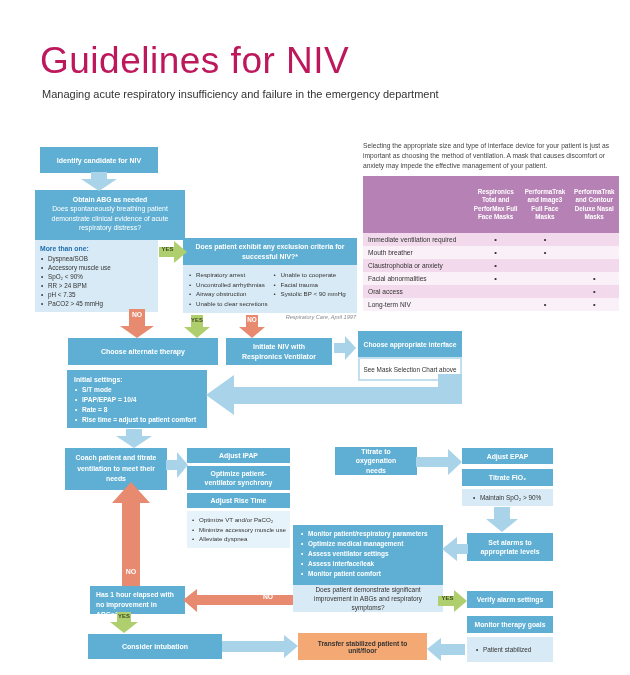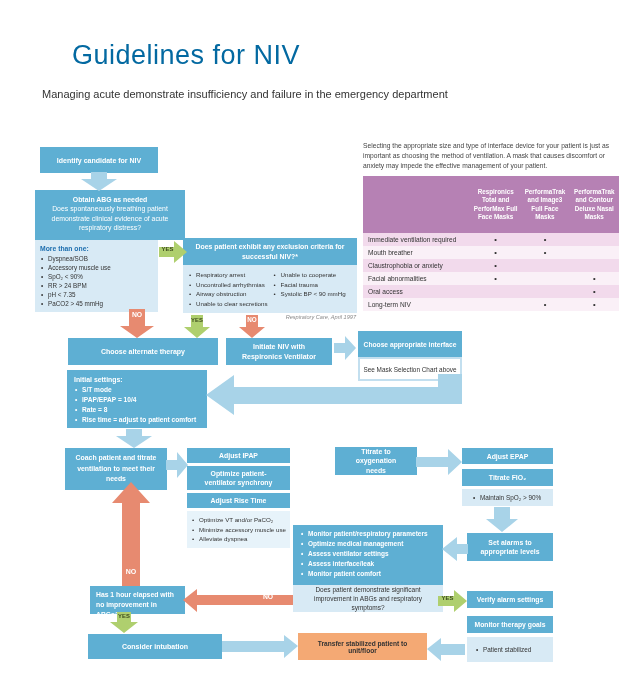--- a/index.html
+++ b/index.html
@@ -3,21 +3,21 @@
 <meta charset="utf-8">
 <style>
   html,body{margin:0;padding:0;background:#fff;}
   .canvas{position:relative;width:630px;height:675px;background:#ffffff;overflow:hidden;
           font-family:"Liberation Sans",sans-serif;color:#333;}
   .abs{position:absolute;box-sizing:border-box;}
   .blue{background:#5EAFD3;color:#fff;font-weight:bold;}
   .light{background:#D8EAF5;color:#333;}
   .vlight{background:#E7F3FA;color:#333;}
   .center{display:flex;align-items:center;justify-content:center;text-align:center;}
-  .title{font-size:27px;color:#0369a1;letter-spacing:0.5px;margin-left:32px;}
+  .title{font-size:37px;color:#be185d;letter-spacing:0.5px;}
   .subtitle{font-size:11px;color:#333;}
   .mask-title{font-size:17.5px;color:#99499A;}
   .mask-desc{font-size:6.7px;line-height:1.5;color:#444;}
   .mt-header{display:flex;height:57px;background:#B681B4;color:#fff;font-weight:bold;
              font-size:6.3px;line-height:1.3;}
   .mt-header .mt-label{width:108px;}
   .mt-header .mt-col{width:49.3px;display:flex;align-items:center;justify-content:center;
                      text-align:center;padding:2px;box-sizing:border-box;}
   .mt-row{display:flex;height:13px;align-items:center;font-size:6.6px;color:#333;}
   .mt-row .mt-label{width:108px;padding-left:5px;box-sizing:border-box;}
@@ -32,21 +32,21 @@
   svg.arrow{position:absolute;display:block;}
   .bold-line{font-weight:bold;}
   .cit{font-style:italic;font-size:5.6px;color:#8a8a8a;text-align:right;}
 </style>
 </head>
 <body>
 
 <div class="canvas">
 
   <div class="abs title" style="left:40px;top:40px;">Guidelines for NIV</div>
-  <div class="abs subtitle" style="left:42px;top:88px;">Managing acute demonstrate insufficiency and failure in the emergency department</div>
+  <div class="abs subtitle" style="left:42px;top:88px;">Managing acute respiratory insufficiency and failure in the emergency department</div>
 
   <div class="abs mask-desc" style="left:363px;top:141px;width:257px;">Selecting the appropriate size and type of interface device for your patient is just as important as choosing the method of ventilation. A mask that causes discomfort or anxiety may impede the effective management of your patient.</div>
 
   <div class="abs" style="left:363px;top:176px;width:256px;">
     <div class="mt-header">
       <div class="mt-label"></div>
       <div class="mt-col">Respironics Total and PerforMax Full Face Masks</div>
       <div class="mt-col">PerformaTrak and Image3 Full Face Masks</div>
       <div class="mt-col">PerformaTrak and Contour Deluxe Nasal Masks</div>
     </div>

